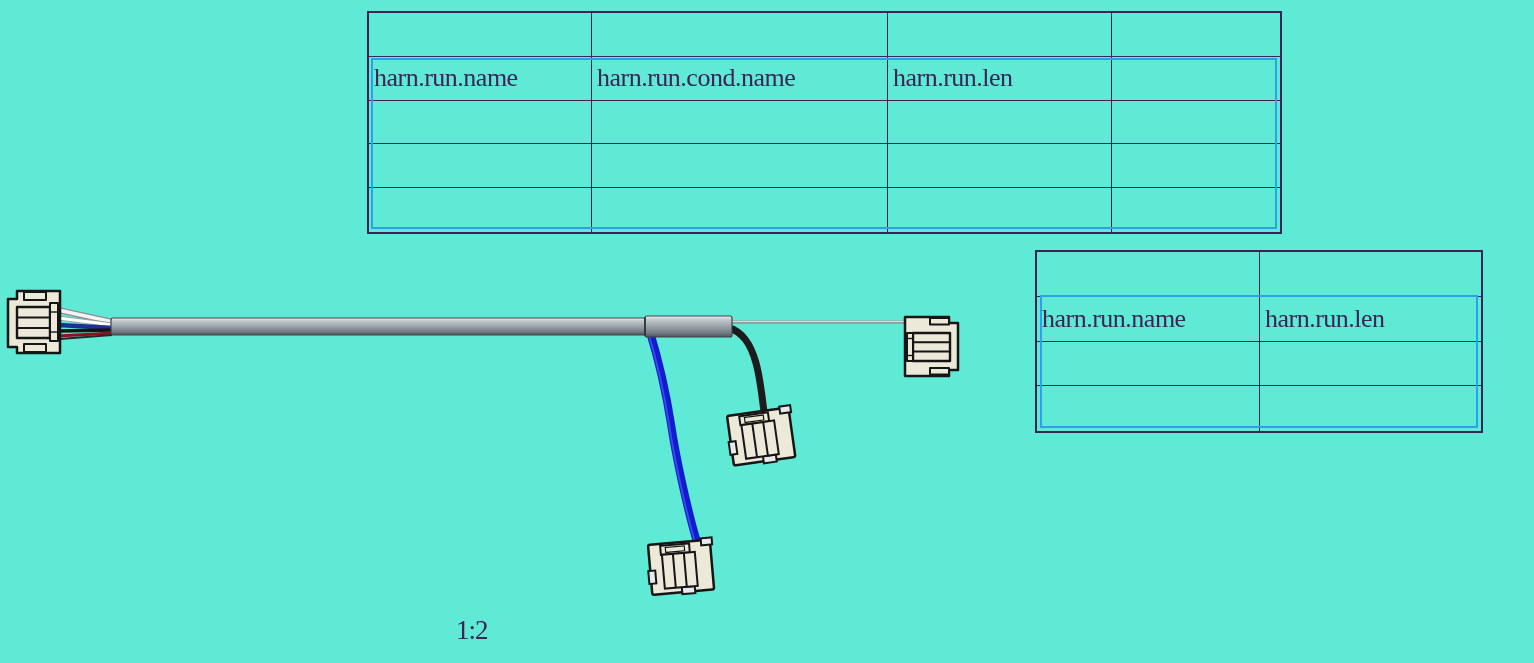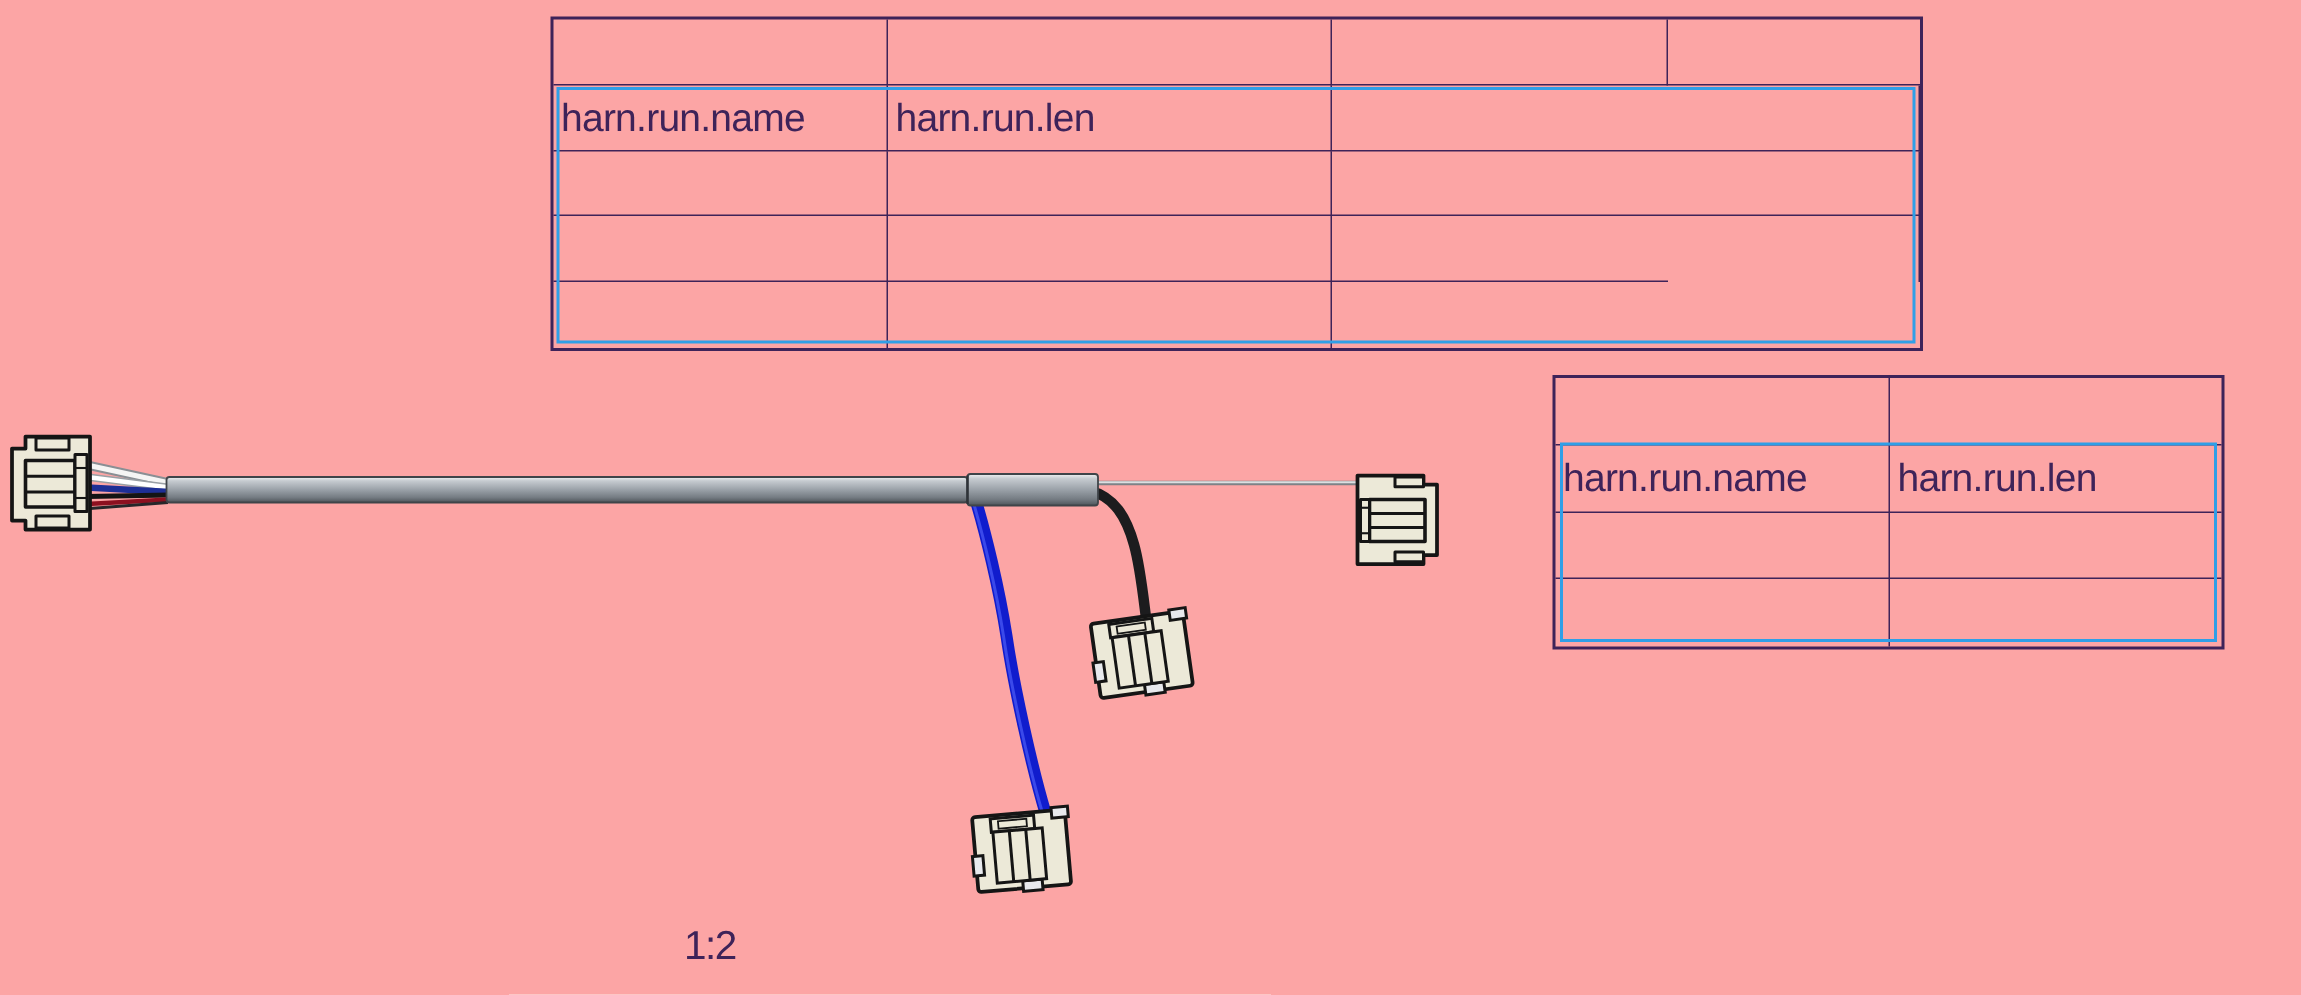--- a/index.html
+++ b/index.html
@@ -1,19 +1,19 @@
 <!DOCTYPE html>
 <html><head>
 <meta charset="utf-8">
 <style>
   html,body { margin:0; padding:0; }
   .canvas {
     position:relative; width:1534px; height:663px;
-    background:#fca5a5; overflow:hidden;
-    font-family:Liberation Sans, sans-serif;
+    background:#5eead4; overflow:hidden;
+    font-family:Liberation Serif, serif;
   }
   .cad-table {
     position:absolute; display:grid; box-sizing:border-box;
     border:2px solid #3e2359; background:transparent;
   }
   .cad-table .cell {
     box-sizing:border-box;
     border-right:1.5px solid #3e2359; border-bottom:1.5px solid #3e2359;
     display:flex; align-items:center; padding-left:5px;
     font-size:26px; color:#3e2359; white-space:nowrap; overflow:visible;
@@ -118,20 +118,21 @@
 
   <div class="cad-table" style="left:367px; top:11px; width:915px; height:223px;
               grid-template-columns:223px 296px 224px 1fr;
               grid-template-rows:repeat(5,1fr);">
     <div class="cell"></div>
     <div class="cell"></div>
     <div class="cell"></div>
     <div class="cell lc"></div>
 
     <div class="cell">harn.run.name</div>
+    <div class="cell">harn.run.cond.name</div>
     <div class="cell">harn.run.len</div>
     <div class="cell lc"></div>
 
     <div class="cell"></div>
     <div class="cell"></div>
     <div class="cell"></div>
     <div class="cell lc"></div>
 
     <div class="cell"></div>
     <div class="cell"></div>

